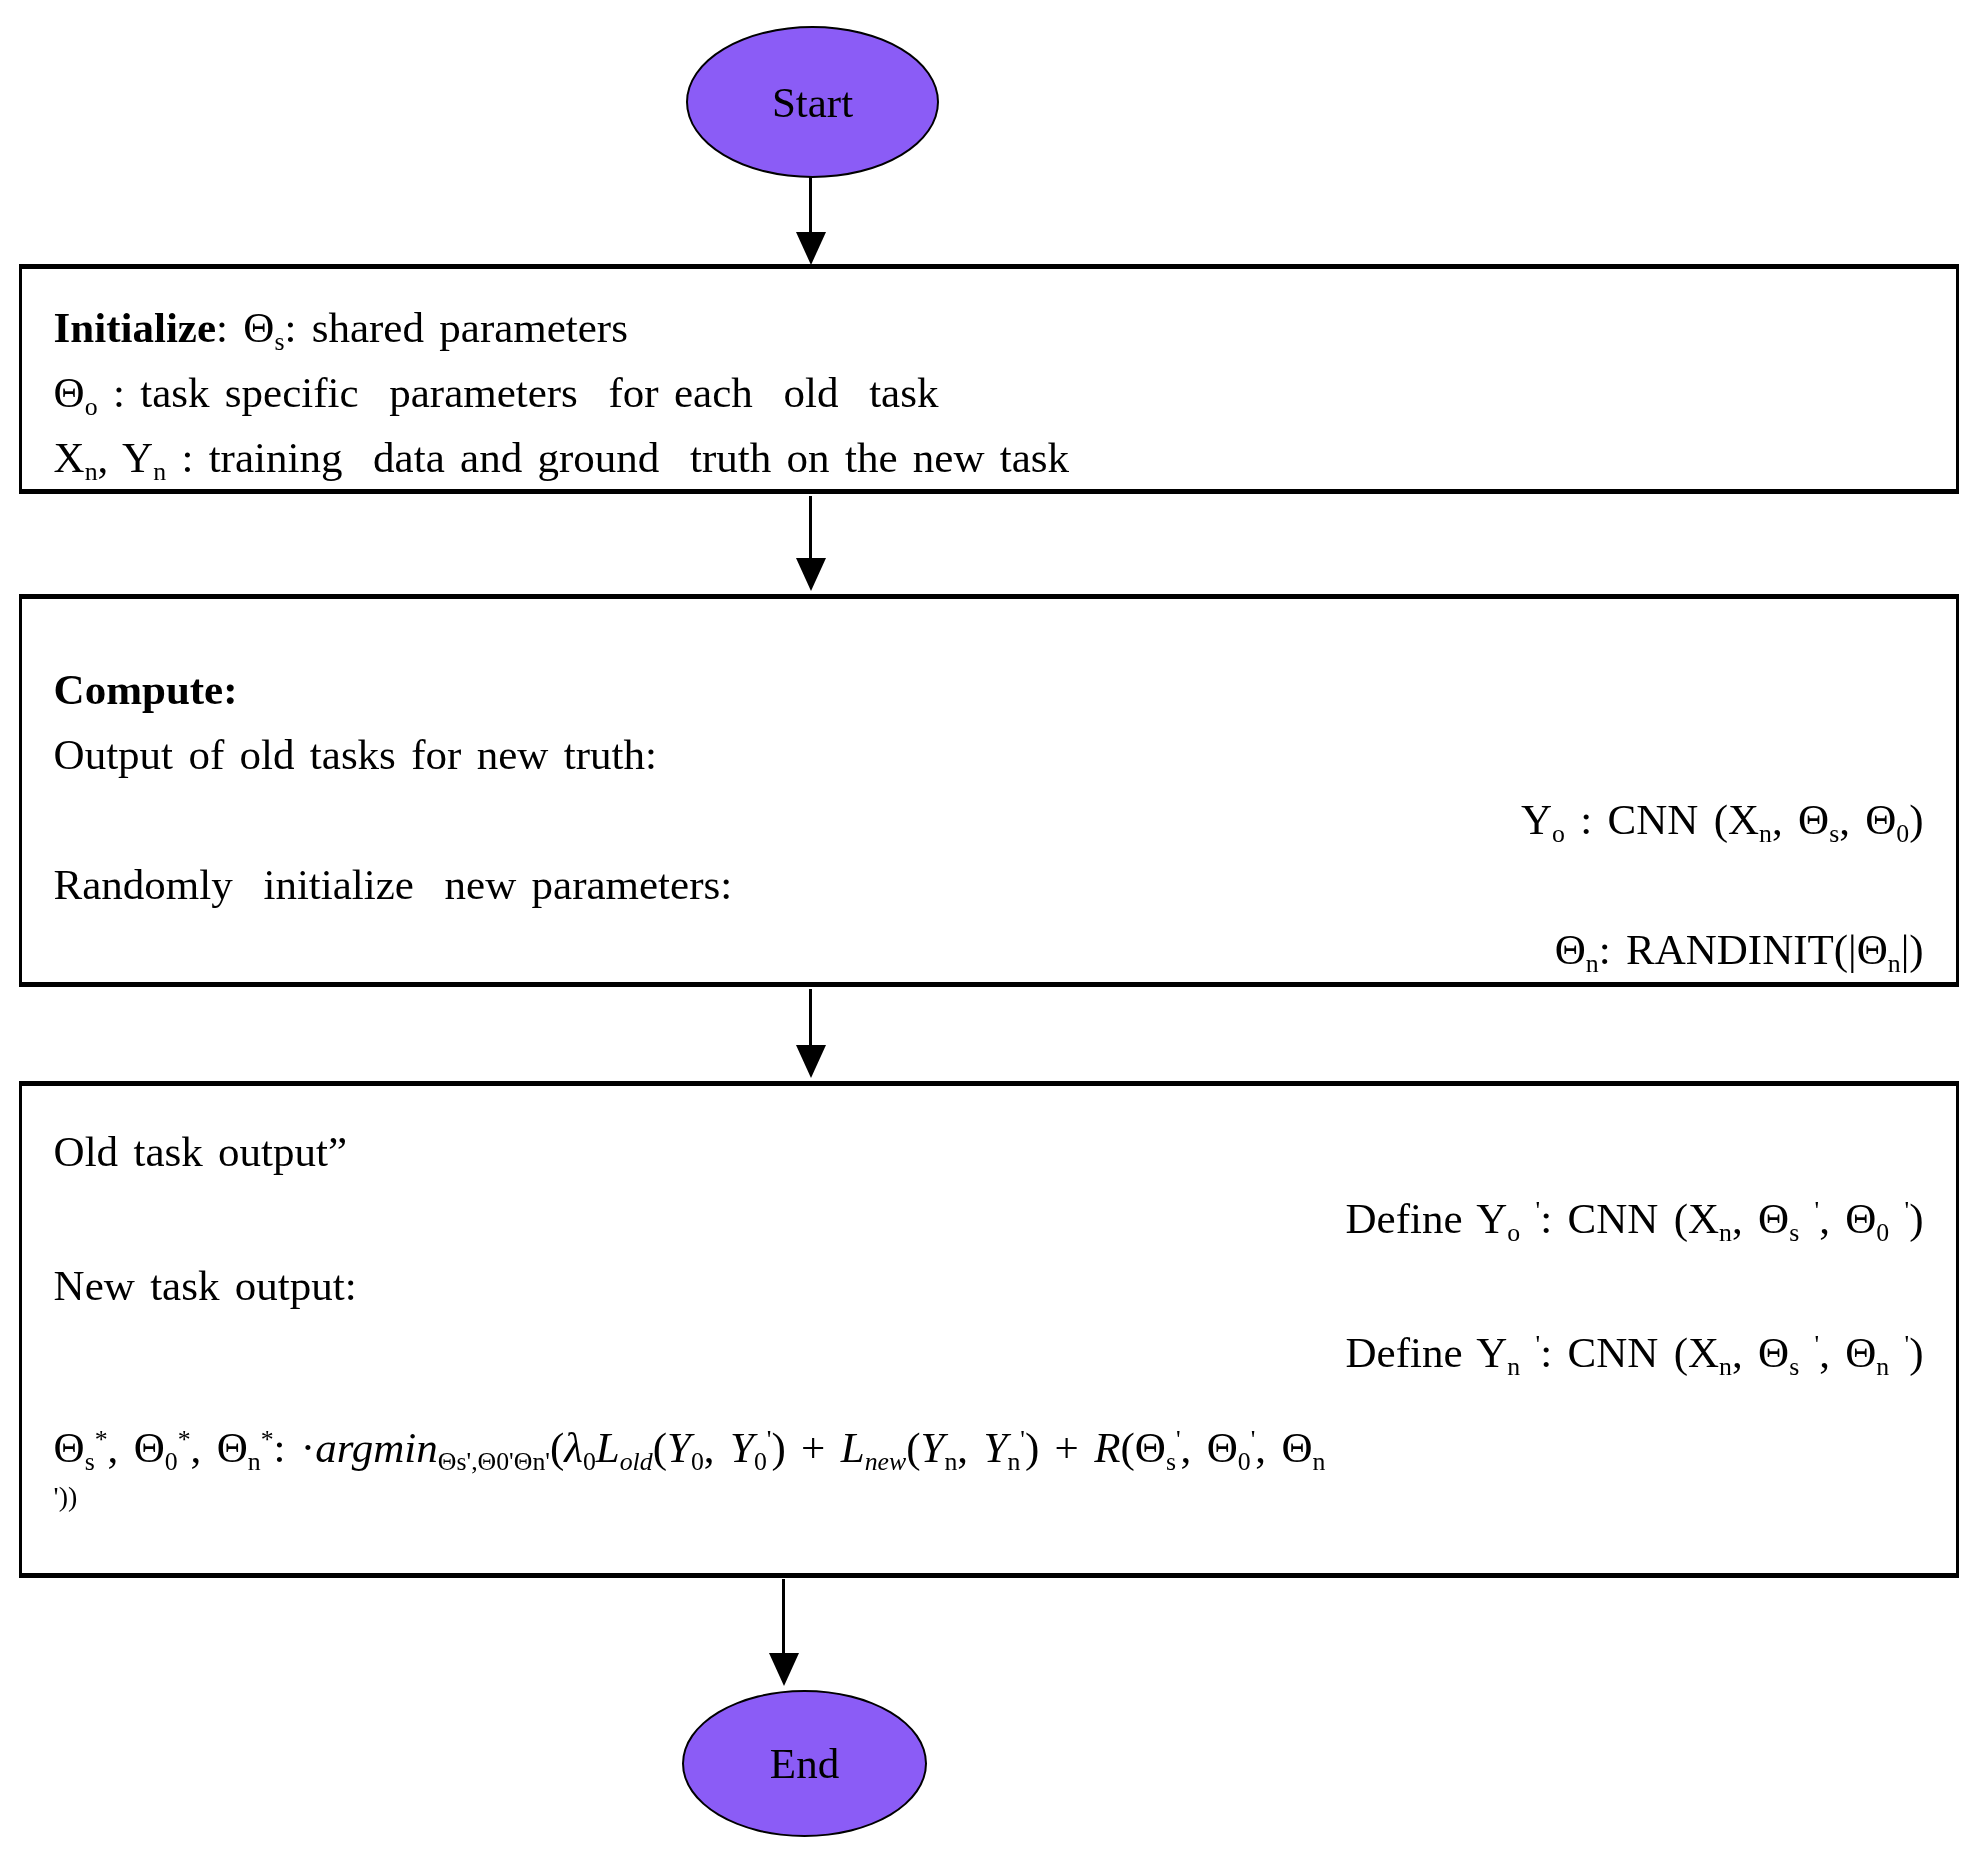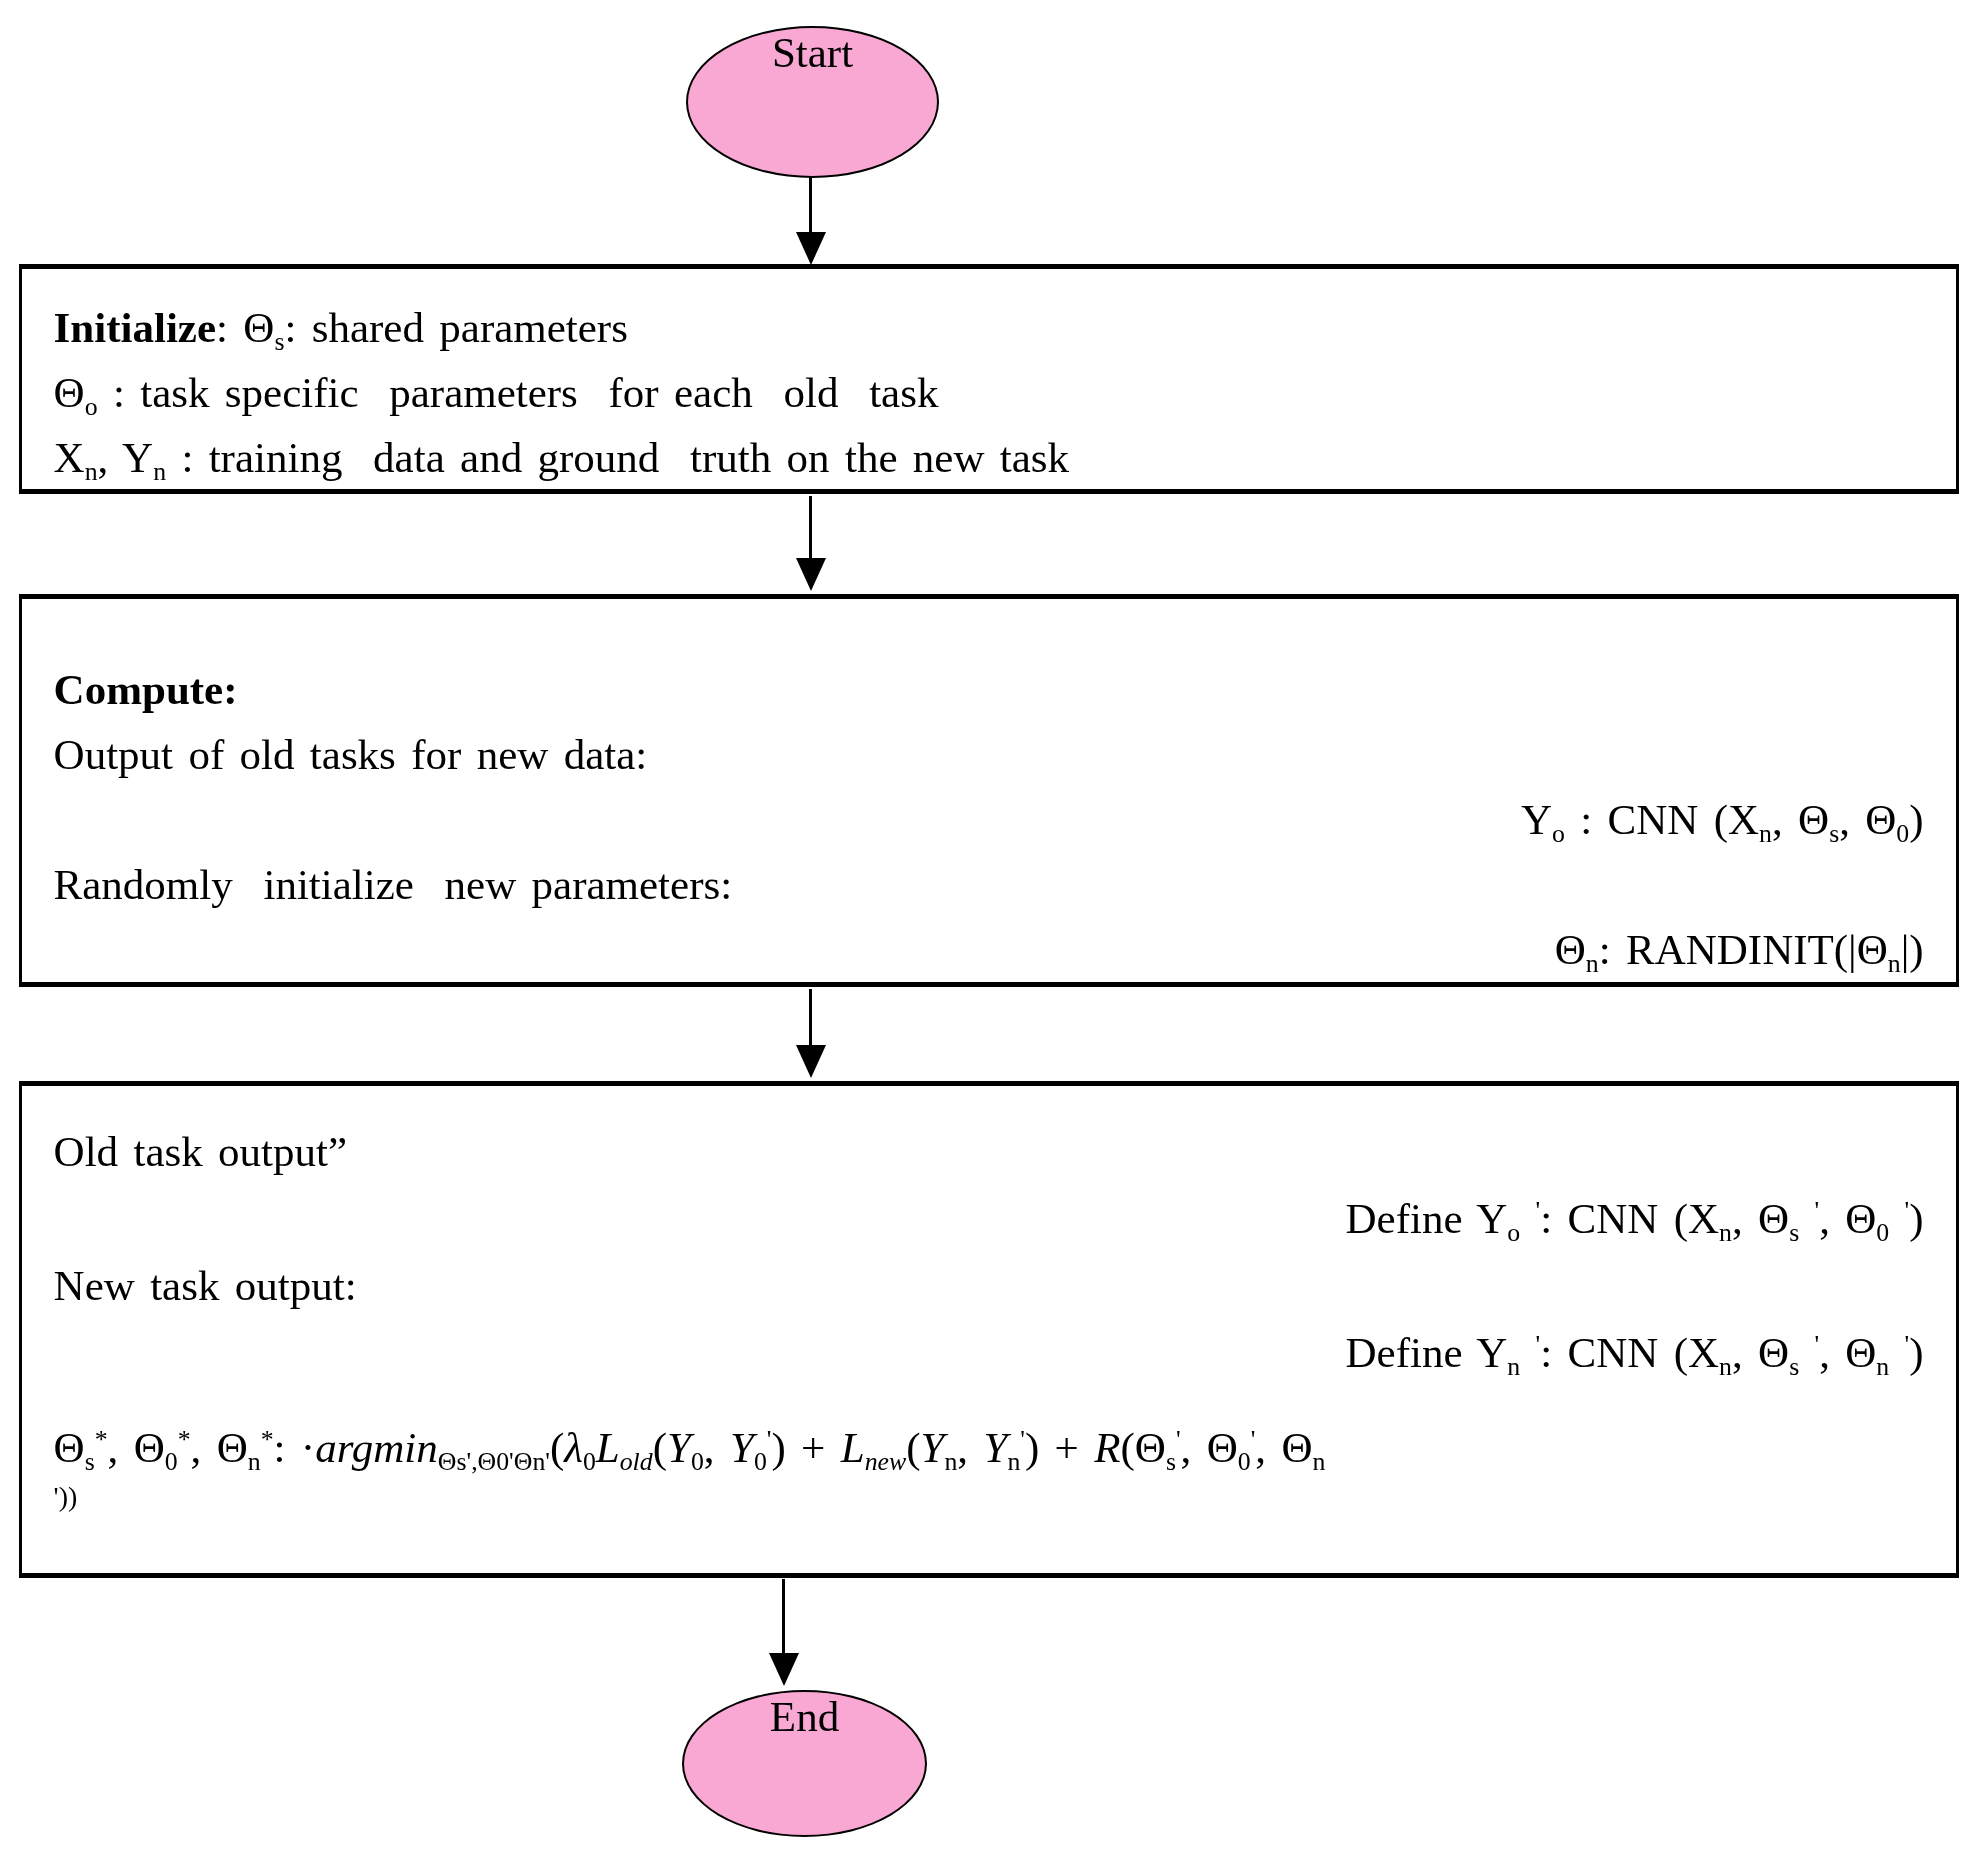--- a/index.html
+++ b/index.html
@@ -8,23 +8,23 @@
     width:1983px;height:1861px;
     background:#ffffff;
     color:#000000;
     font-family:"Liberation Serif","DejaVu Serif",serif;
     overflow:hidden;
   }
   .oval{
     position:absolute;
     border:2.8px solid #000;
     border-radius:50%;
-    display:flex;align-items:flex-start;justify-content:center;
+    display:flex;align-items:center;justify-content:center;
     font-size:43px;
-    background:#f9a8d4;
+    background:#8b5cf6;
   }
   .oval-start{left:686px;top:26px;width:249px;height:148px;}
   .oval-end{left:682px;top:1690px;width:241px;height:143px;}
   .box{
     position:absolute;
     left:18.6px;width:1940px;
     border-style:solid;border-color:#000;
     border-width:5.6px 3.7px;
     box-sizing:border-box;
     background:#ffffff;
@@ -79,21 +79,21 @@
         <div class="line"><span>X</span><span class="sub">n</span><span>, Y</span><span class="sub">n</span><span> : training  data and ground  truth on the new task</span></div>
       </div>
   </div>
 
   <div class="arrow-line" style="left:809px;top:496px;height:65px;"></div>
   <div class="arrow-head" style="left:796px;top:558px;"></div>
 
   <div class="box box-compute">
     <div class="box-lines">
         <div class="line"><span class="bold">Compute:</span></div>
-        <div class="line"><span>Output of old tasks for new data:</span></div>
+        <div class="line"><span>Output of old tasks for new truth:</span></div>
         <div class="line center"><span>Y</span><span class="sub">o</span><span> : CNN (X</span><span class="sub">n</span><span>, Θ</span><span class="sub">s</span><span>, Θ</span><span class="sub">0</span><span>)</span></div>
         <div class="line"><span>Randomly  initialize  new parameters:</span></div>
         <div class="line center"><span>Θ</span><span class="sub">n</span><span>: RANDINIT(|Θ</span><span class="sub">n</span><span>|)</span></div>
       </div>
   </div>
 
   <div class="arrow-line" style="left:809px;top:989px;height:59px;"></div>
   <div class="arrow-head" style="left:796px;top:1045px;"></div>
 
   <div class="box box-train">

